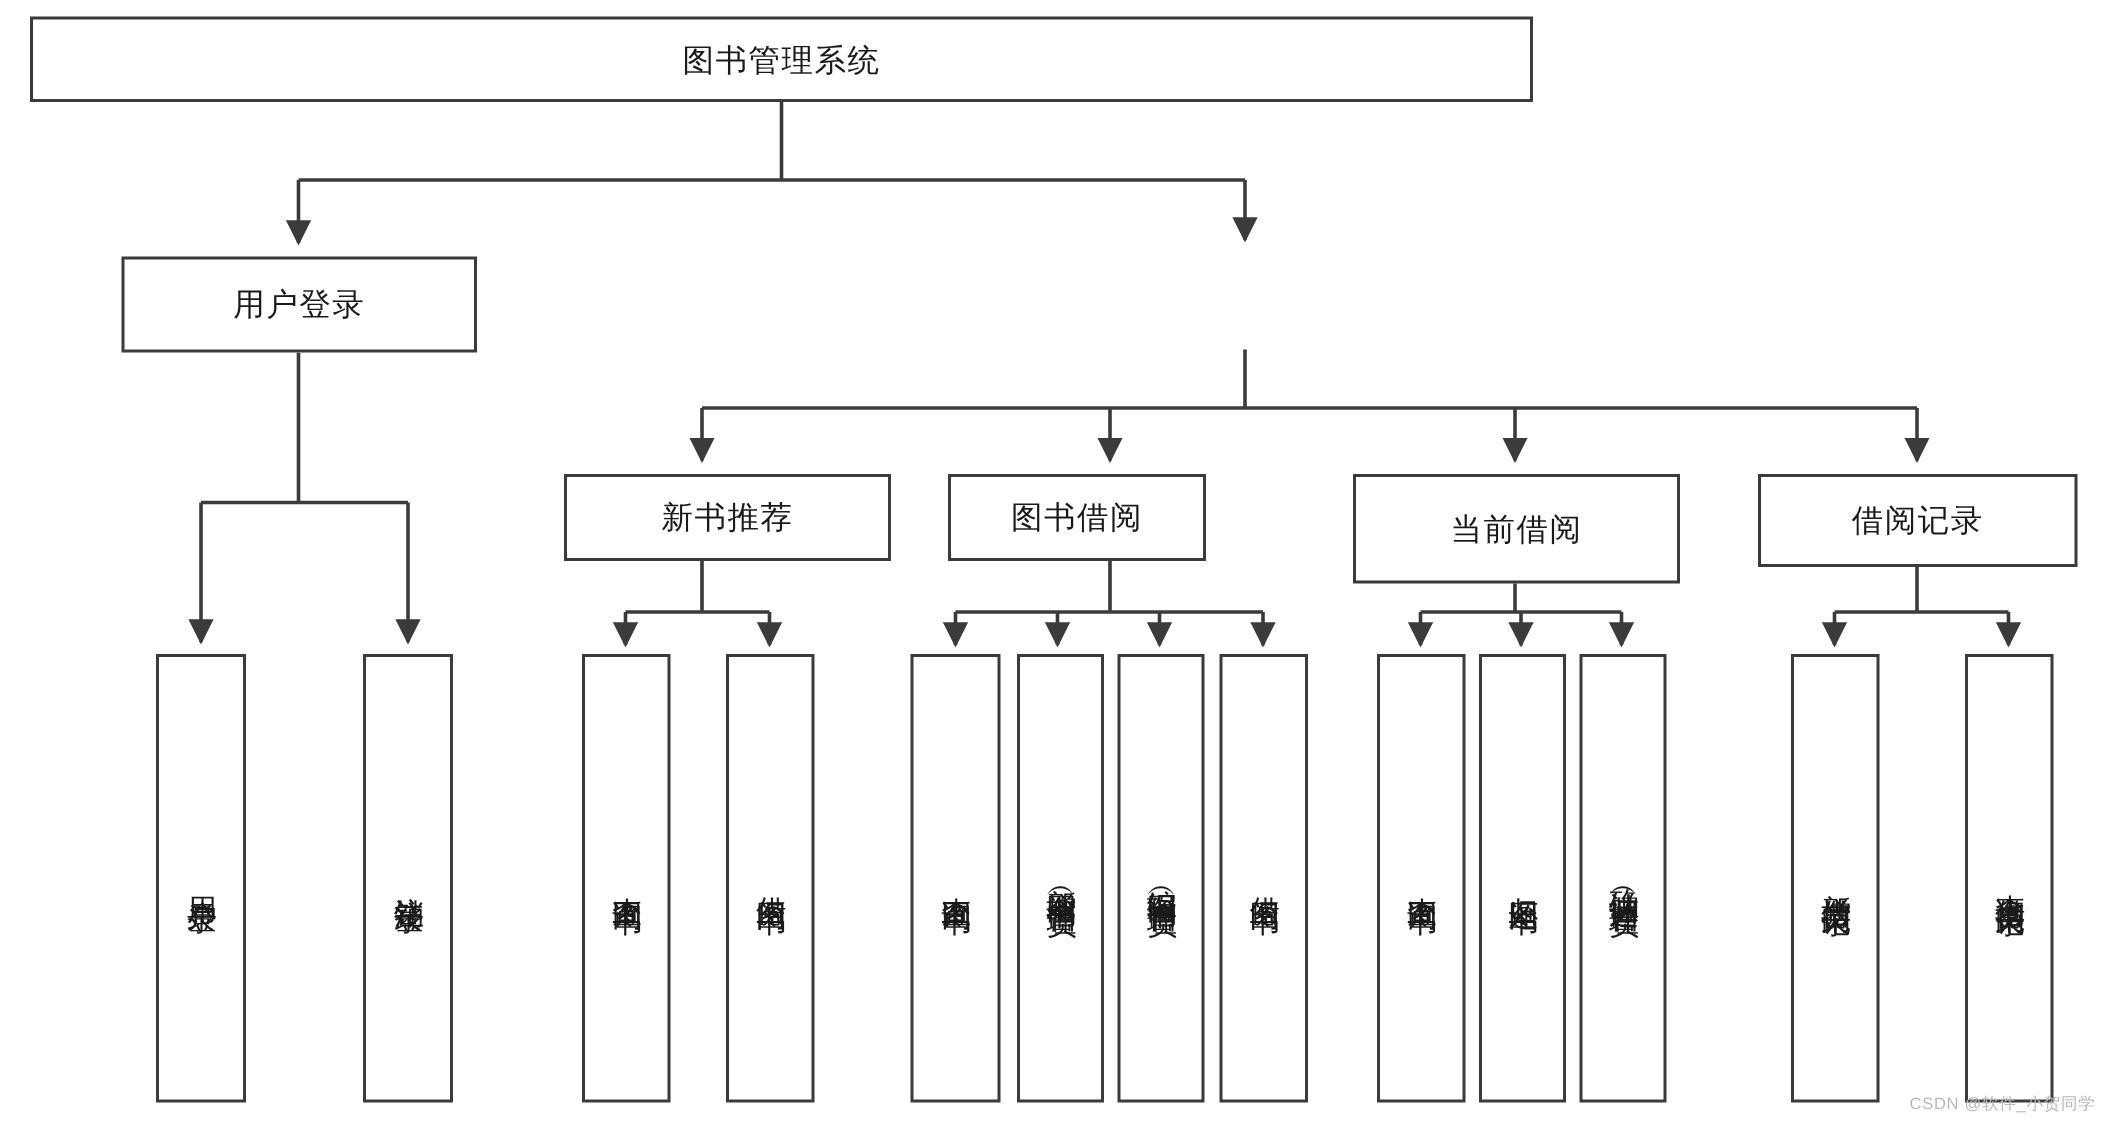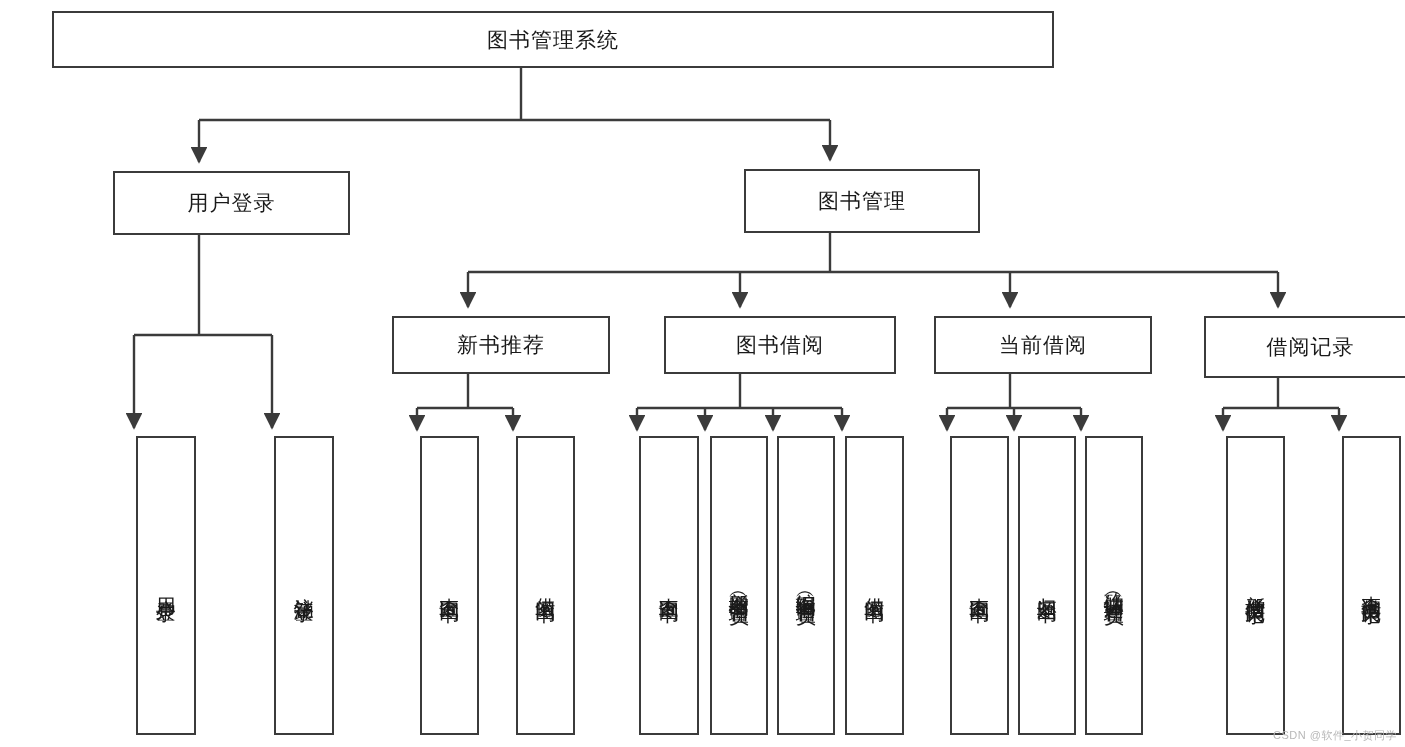--- a/index.html
+++ b/index.html
@@ -27,21 +27,20 @@
   }
   .node {
     position: absolute;
     box-sizing: border-box;
     border: 2px solid #3b3b3b;
     background: #ffffff;
     display: flex;
     align-items: center;
     justify-content: center;
     color: #1a1a1a;
-    margin-left: 32px;
   }
   .node.horiz {
     font-size: 21px;
     letter-spacing: 1px;
   }
   .node.leaf {
     font-size: 20px;
     letter-spacing: 1px;
     padding-top: 10px;
     padding-bottom: 10px;
@@ -123,31 +122,28 @@
     </g>
   </svg>
 
   <div class="node horiz" style="left:20px; top:11px; width:1002px; height:57px;">
     <span>图书管理系统</span>
   </div>
 
   <div class="node horiz" style="left:81px; top:171px; width:237px; height:64px;">
     <span>用户登录</span>
   </div>
-  <div class="node horiz" style="left:712px; top:169px; width:236px; height:64px;">
-    <span>图书管理</span>
-  </div>
 
-  <div class="node horiz" style="left:360px; top:316px; width:218px; height:58px;">
+  <div class="node horiz" style="left:376px; top:316px; width:218px; height:58px;">
     <span>新书推荐</span>
   </div>
-  <div class="node horiz" style="left:632px; top:316px; width:232px; height:58px;">
+  <div class="node horiz" style="left:632px; top:316px; width:172px; height:58px;">
     <span>图书借阅</span>
   </div>
-  <div class="node horiz" style="left:902px; top:316px; width:218px; height:58px;">
+  <div class="node horiz" style="left:902px; top:316px; width:218px; height:73px;">
     <span>当前借阅</span>
   </div>
   <div class="node horiz" style="left:1172px; top:316px; width:213px; height:62px;">
     <span>借阅记录</span>
   </div>
 
   <div class="node leaf" style="left:104px; top:436px; width:60px; height:299px;">
     <span class="vtext">用户登录</span>
   </div>
   <div class="node leaf" style="left:242px; top:436px; width:60px; height:299px;">

